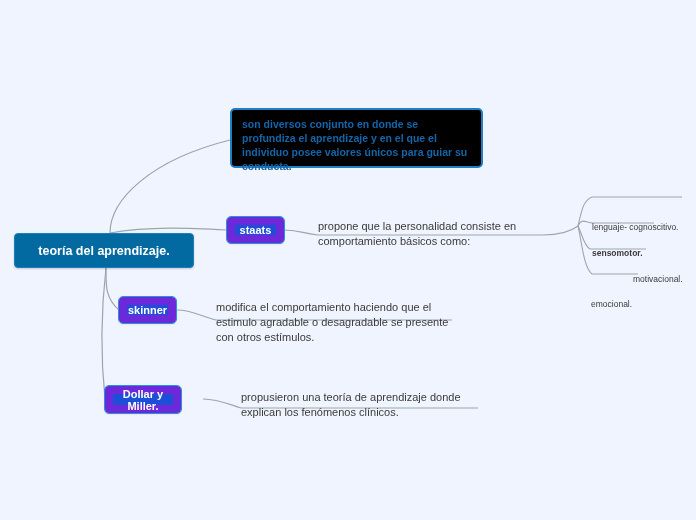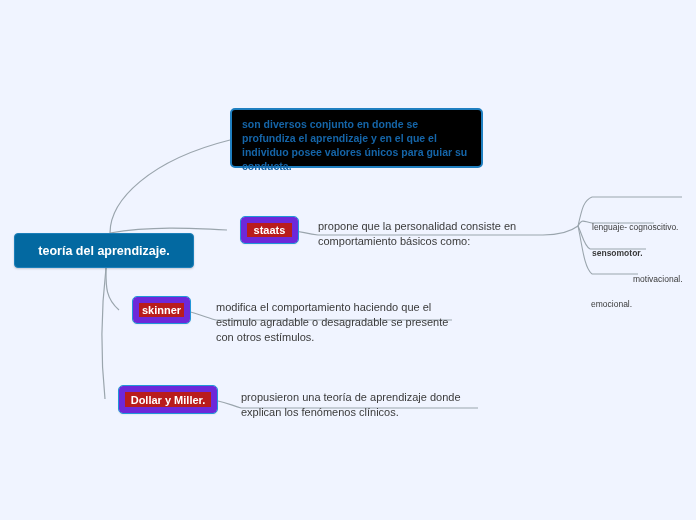--- a/index.html
+++ b/index.html
@@ -46,37 +46,36 @@
     font-weight: bold;
     display: flex;
     align-items: center;
     justify-content: center;
     text-align: center;
     box-shadow: 0 1px 2px rgba(0,0,0,0.18);
   }
 
   
   .node-l1 {
-    background: #b91c1c;
-    border: 6px solid #6d28d9;
+    background: #1d4ed8;
+    border: 8px solid #6d28d9;
     outline: 1px solid #2196d8;
     border-radius: 4px;
     color: #ffffff;
     font-size: 11px;
     font-weight: bold;
     display: flex;
     align-items: center;
     justify-content: center;
     text-align: center;
     box-shadow: 0 1px 2px rgba(0,0,0,0.15);
-    margin-left: 14px;
   }
   .node-staats { left: 227px; top: 217px; width: 57px; height: 26px; }
   .node-skinner { left: 119px; top: 297px; width: 57px; height: 26px; }
-  .node-dollar { left: 105px; top: 386px; width: 98px; height: 27px; }
+  .node-dollar { left: 105px; top: 386px; width: 76px; height: 27px; }
 
   
   .node-note {
     left: 230px;
     top: 108px;
     width: 253px;
     height: 60px;
     background: #000000;
     border: 2px solid #1f7fc0;
     border-radius: 5px;

